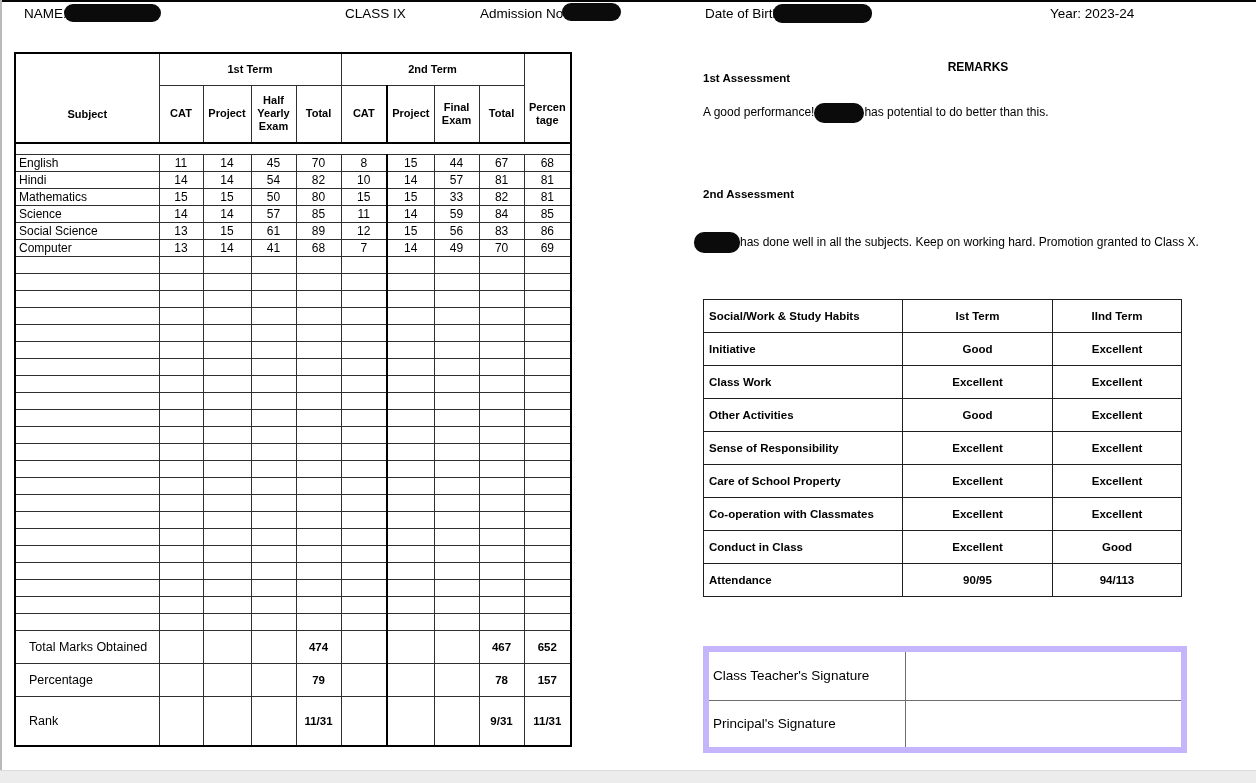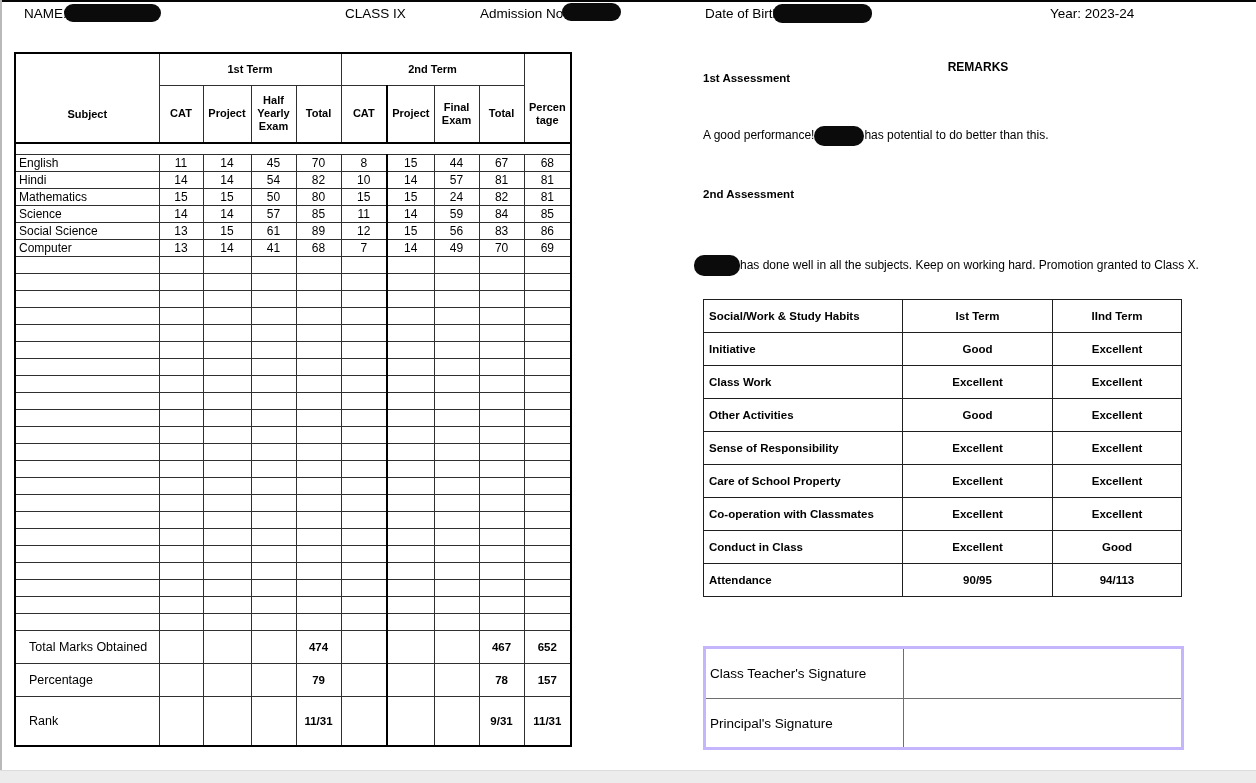--- a/index.html
+++ b/index.html
@@ -35,31 +35,31 @@
   .body-row td.subj { text-align:left; padding-left:3px; }
   .thick-left { border-left:2px solid #000 !important; }
   .sum-r1, .sum-r2 { height:33px; }
   .sum-r3 { height:50px; }
   .sum-label { font-size:12.5px; text-align:left; padding-left:13px; vertical-align:middle; white-space:nowrap; }
   .sum-val { font-size:11.5px; font-weight:bold; text-align:center; vertical-align:middle; }
 
   
   .remarks-title { position:absolute; left:703px; top:60px; width:550px; text-align:center; font-size:12px; font-weight:bold; }
   .assess-label { position:absolute; font-size:11.5px; font-weight:bold; white-space:nowrap; }
-  .assess-text { position:absolute; font-size:12px; white-space:nowrap;margin-top:23px; }
+  .assess-text { position:absolute; font-size:12px; white-space:nowrap; }
 
   .habits-table { position:absolute; left:703px; top:299px; width:478px; border:1px solid #000; }
   .habits-table th, .habits-table td { border:1px solid #1f1f1f; vertical-align:middle;font-weight:bold; }
   .habits-table tr { height:33px; }
   .habits-table .h-label { font-size:11.5px; font-weight:bold; text-align:left; padding-left:5px; }
   .habits-table .h-term { font-size:11.5px; font-weight:bold; text-align:center; }
   .habits-table .h-val { font-size:11.5px; text-align:center; }
   .habits-table .h-val.bold { font-weight:bold; }
 
-  .sign-table { position:absolute; left:703px; top:646px; width:478px; border:3px solid #c4b5fd; }
+  .sign-table { position:absolute; left:703px; top:646px; width:478px; border:6px solid #c4b5fd; }
   .sign-table td { border:1px solid #6e6e6e; vertical-align:middle; }
   .sign-row1 { height:51px; }
   .sign-row2 { height:50px; }
   .sign-label { font-size:13.5px; text-align:left; padding-left:4px; white-space:nowrap; }
 </style>
 </head>
 <body>
 
 <div class="page">
 
@@ -135,21 +135,21 @@
         <td>81</td>
       </tr>
       <tr class="body-row">
         <td class="subj">Mathematics</td>
         <td>15</td>
         <td>15</td>
         <td>50</td>
         <td>80</td>
         <td>15</td>
         <td class="thick-left">15</td>
-        <td>24</td>
+        <td>33</td>
         <td>82</td>
         <td>81</td>
       </tr>
       <tr class="body-row">
         <td class="subj">Science</td>
         <td>14</td>
         <td>14</td>
         <td>57</td>
         <td>85</td>
         <td>11</td>

